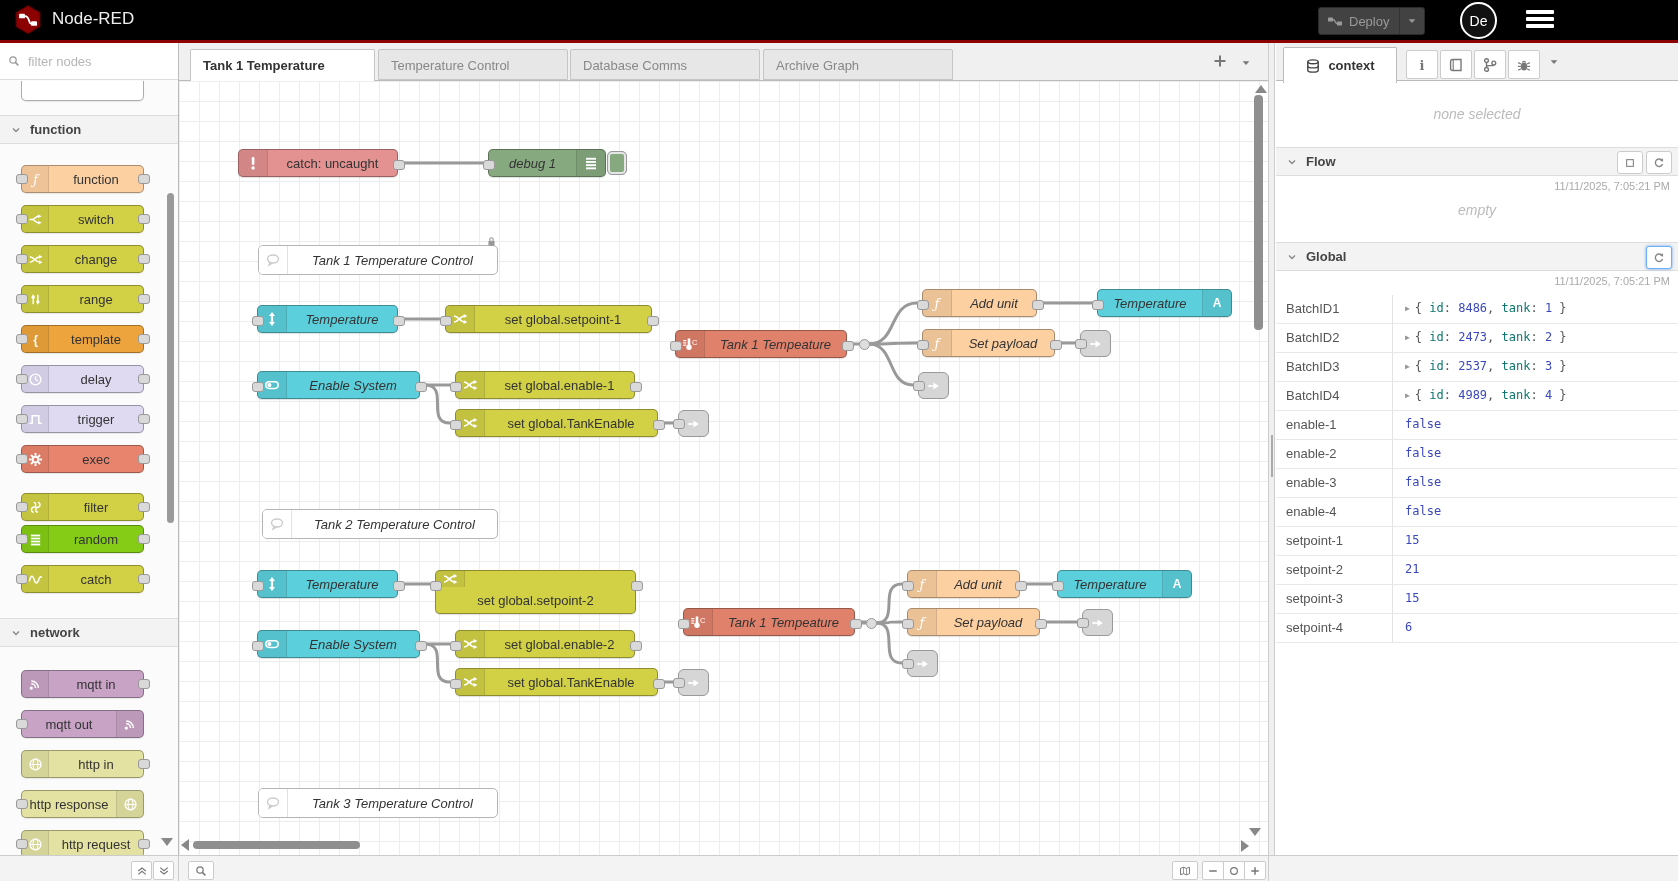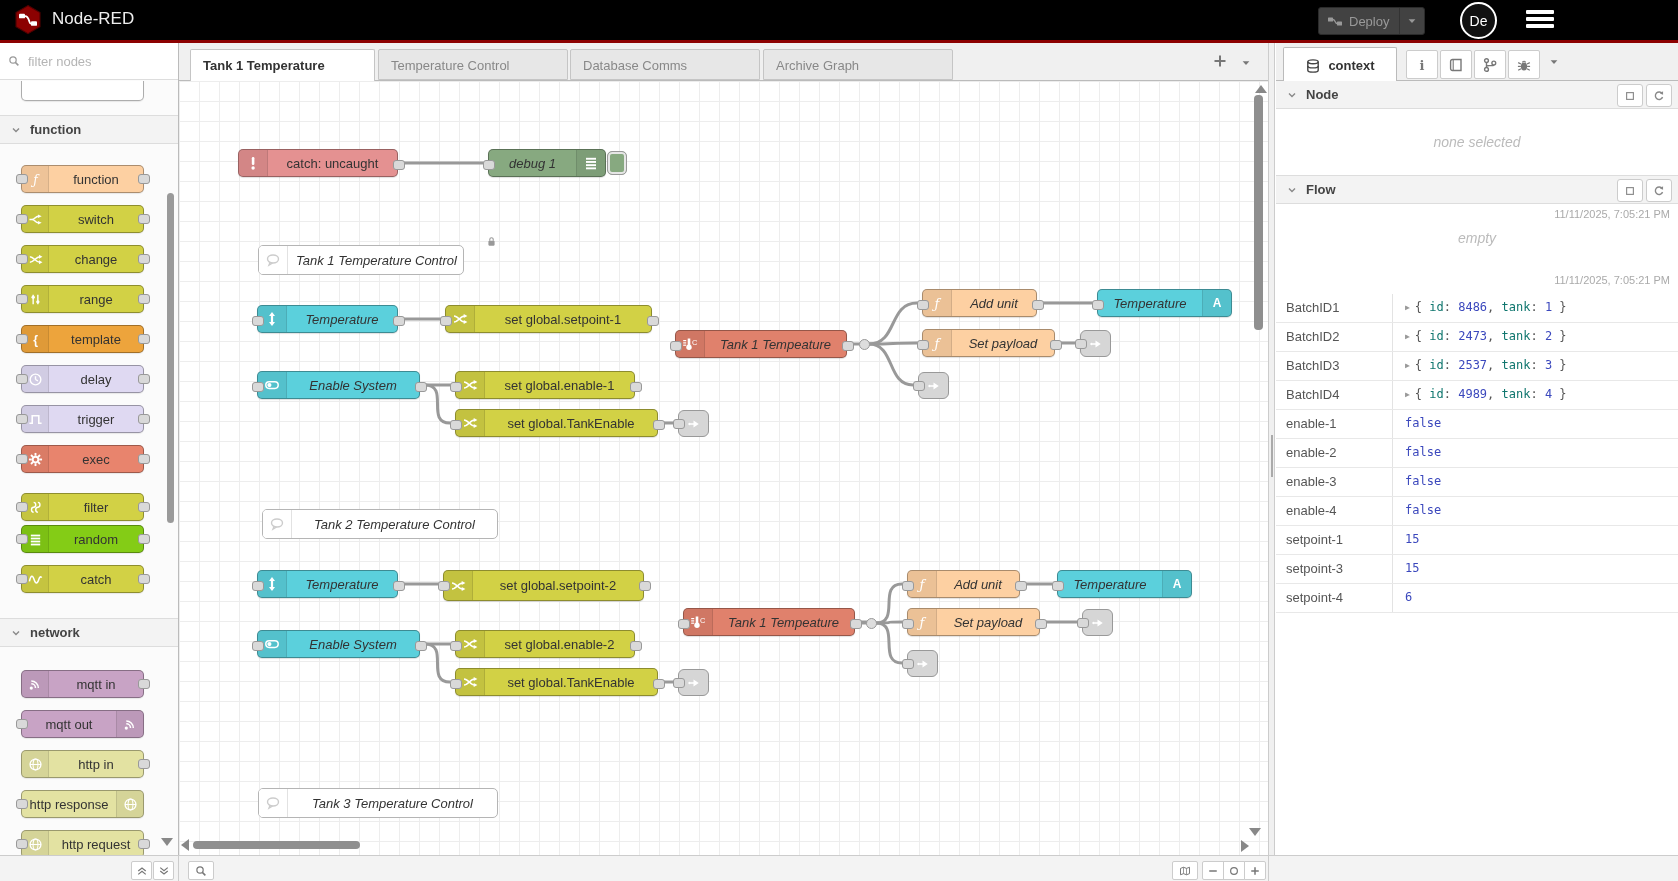--- a/index.html
+++ b/index.html
@@ -431,21 +431,21 @@
               <rect x="3" y="2.8" width="10" height="1.9"></rect>
               <rect x="3" y="6" width="10" height="1.9"></rect>
               <rect x="3" y="9.2" width="10" height="1.9"></rect>
               <rect x="3" y="12.4" width="10" height="1.9"></rect>
             </g>
           </svg>
         </span>
         <div class="port" style="top: 10px; left: -6px;"></div>
       </div>
       <div class="node-btn" style="left: 428px; top: 70px;"></div>
-      <div class="node comment" style="left: 79px; top: 164px; width: 206px; height: 30px;">
+      <div class="node comment" style="left: 79px; top: 164px; width: 240px; height: 30px;">
         <span class="nicon lft">
           <svg class="ic" style="width:16px;height:16px;" viewBox="0 0 16 16">
             <ellipse cx="8" cy="7" rx="5.5" ry="4" fill="none" stroke="currentColor" stroke-width="1.4"></ellipse>
             <path d="M5,10.5 L4,13.2 L7.6,11" fill="none" stroke="currentColor" stroke-width="1.4"></path>
           </svg>
         </span>
         <span class="nlabel it">Tank 1 Temperature Control</span>
       </div>
       <div style="position: absolute; width: 12px; height: 13px; color: rgb(153, 153, 153); left: 307px; top: 155px;">
         <svg class="ic" style="width:11px;height:11px;" viewBox="0 0 16 16">
@@ -606,21 +606,21 @@
           <svg class="ic" style="width:16px;height:16px;" viewBox="0 0 16 16">
             <line x1="8" y1="4.5" x2="8" y2="11.5" stroke="currentColor" stroke-width="2.2"></line>
             <path d="M8,1 L11,5 H5 Z" fill="currentColor"></path>
             <path d="M8,15 L11,11 H5 Z" fill="currentColor"></path>
           </svg>
         </span>
         <span class="nlabel it">Temperature</span>
         <div class="port" style="top: 10px; left: -6px;"></div>
         <div class="port" style="top: 10px; left: 135px;"></div>
       </div>
-      <div class="node" style="left: 264px; top: 489px; width: 201px; height: 31px; background: rgb(210, 209, 69);">
+      <div class="node" style="left: 256px; top: 489px; width: 201px; height: 44px; background: rgb(210, 209, 69); flex-direction: column;">
         <span class="nicon lft">
           <svg class="ic" style="width:16px;height:16px;" viewBox="0 0 16 16">
             <g stroke="currentColor" stroke-width="1.7" fill="none">
               <path d="M2,5 C6,5 8.5,11 12.5,11"></path>
               <path d="M2,11 C6,11 8.5,5 12.5,5"></path>
             </g>
             <path d="M11.7,2.9 L15.4,5 L11.7,7.1 Z" fill="currentColor"></path>
             <path d="M11.7,8.9 L15.4,11 L11.7,13.1 Z" fill="currentColor"></path>
           </svg>
         </span>
@@ -813,41 +813,20 @@
           </svg>
       </div>
     </div>
     <div id="side-caret">
       <svg class="ic12" viewBox="0 0 16 16">
           <path d="M3.5,5.5 L8,10.5 L12.5,5.5 Z" fill="currentColor"></path>
         </svg>
     </div>
   </div>
   <div id="side-content">
-    <div class="sec-head" style="border-top:none">
-      <span class="chev">
-          <svg class="ic12" viewBox="0 0 16 16">
-            <path d="M4,6 L8,10 L12,6" fill="none" stroke="currentColor" stroke-width="1.8"></path>
-          </svg>
-        </span>
-      <span>Node</span>
-      <span class="sec-btns">
-        <span class="mini-btn">
-            <svg class="ic12" viewBox="0 0 16 16">
-              <rect x="3.5" y="3.5" width="9" height="9" fill="none" stroke="currentColor" stroke-width="1.5"></rect>
-            </svg>
-          </span>
-        <span class="mini-btn">
-            <svg class="ic12" viewBox="0 0 16 16">
-              <path d="M12.8,9.5 A5,5 0 1 1 12.3,4.8" fill="none" stroke="currentColor" stroke-width="1.8"></path>
-              <path d="M13.4,1.8 L13.4,6.2 L9.3,4.6 Z" fill="currentColor"></path>
-            </svg>
-          </span>
-      </span>
-    </div>
     <div class="sec-empty">none selected</div>
     <div class="sec-head">
       <span class="chev">
           <svg class="ic12" viewBox="0 0 16 16">
             <path d="M4,6 L8,10 L12,6" fill="none" stroke="currentColor" stroke-width="1.8"></path>
           </svg>
         </span>
       <span>Flow</span>
       <span class="sec-btns">
         <span class="mini-btn">
@@ -860,20 +839,36 @@
               <path d="M12.8,9.5 A5,5 0 1 1 12.3,4.8" fill="none" stroke="currentColor" stroke-width="1.8"></path>
               <path d="M13.4,1.8 L13.4,6.2 L9.3,4.6 Z" fill="currentColor"></path>
             </svg>
           </span>
       </span>
     </div>
     <div class="sec-flowbody">
       <div class="timestamp">11/11/2025, 7:05:21 PM</div>
       <div class="flow-empty">empty</div>
     </div>
+    <div class="sec-head">
+      <span class="chev">
+          <svg class="ic12" viewBox="0 0 16 16">
+            <path d="M4,6 L8,10 L12,6" fill="none" stroke="currentColor" stroke-width="1.8"></path>
+          </svg>
+        </span>
+      <span>Global</span>
+      <span class="sec-btns">
+        <span class="mini-btn focused">
+            <svg class="ic12" viewBox="0 0 16 16">
+              <path d="M12.8,9.5 A5,5 0 1 1 12.3,4.8" fill="none" stroke="currentColor" stroke-width="1.8"></path>
+              <path d="M13.4,1.8 L13.4,6.2 L9.3,4.6 Z" fill="currentColor"></path>
+            </svg>
+          </span>
+      </span>
+    </div>
     <div class="timestamp" id="global-ts">11/11/2025, 7:05:21 PM</div>
     <div id="global-table">
         <div class="ctx-row">
           <div class="ctx-key">BatchID1</div>
           <div class="ctx-val">
             <span class="tcaret">▶</span>
             <span><span class="tpunc">{ </span><span class="tkey">id</span><span class="tpunc">: </span><span class="tnum">8486</span><span class="tpunc">, </span><span class="tkey">tank</span><span class="tpunc">: </span><span class="tnum">1</span><span class="tpunc"> }</span></span>
           </div>
         </div>
         <div class="ctx-row">
@@ -918,20 +913,26 @@
         <div class="ctx-row">
           <div class="ctx-key">enable-4</div>
           <div class="ctx-val">
             <span class="tnum">false</span>
           </div>
         </div>
         <div class="ctx-row">
           <div class="ctx-key">setpoint-1</div>
           <div class="ctx-val">
             <span class="tnum">15</span>
+          </div>
+        </div>
+        <div class="ctx-row">
+          <div class="ctx-key">setpoint-2</div>
+          <div class="ctx-val">
+            <span class="tnum">21</span>
           </div>
         </div>
         <div class="ctx-row">
           <div class="ctx-key">setpoint-3</div>
           <div class="ctx-val">
             <span class="tnum">15</span>
           </div>
         </div>
         <div class="ctx-row">
           <div class="ctx-key">setpoint-4</div>

